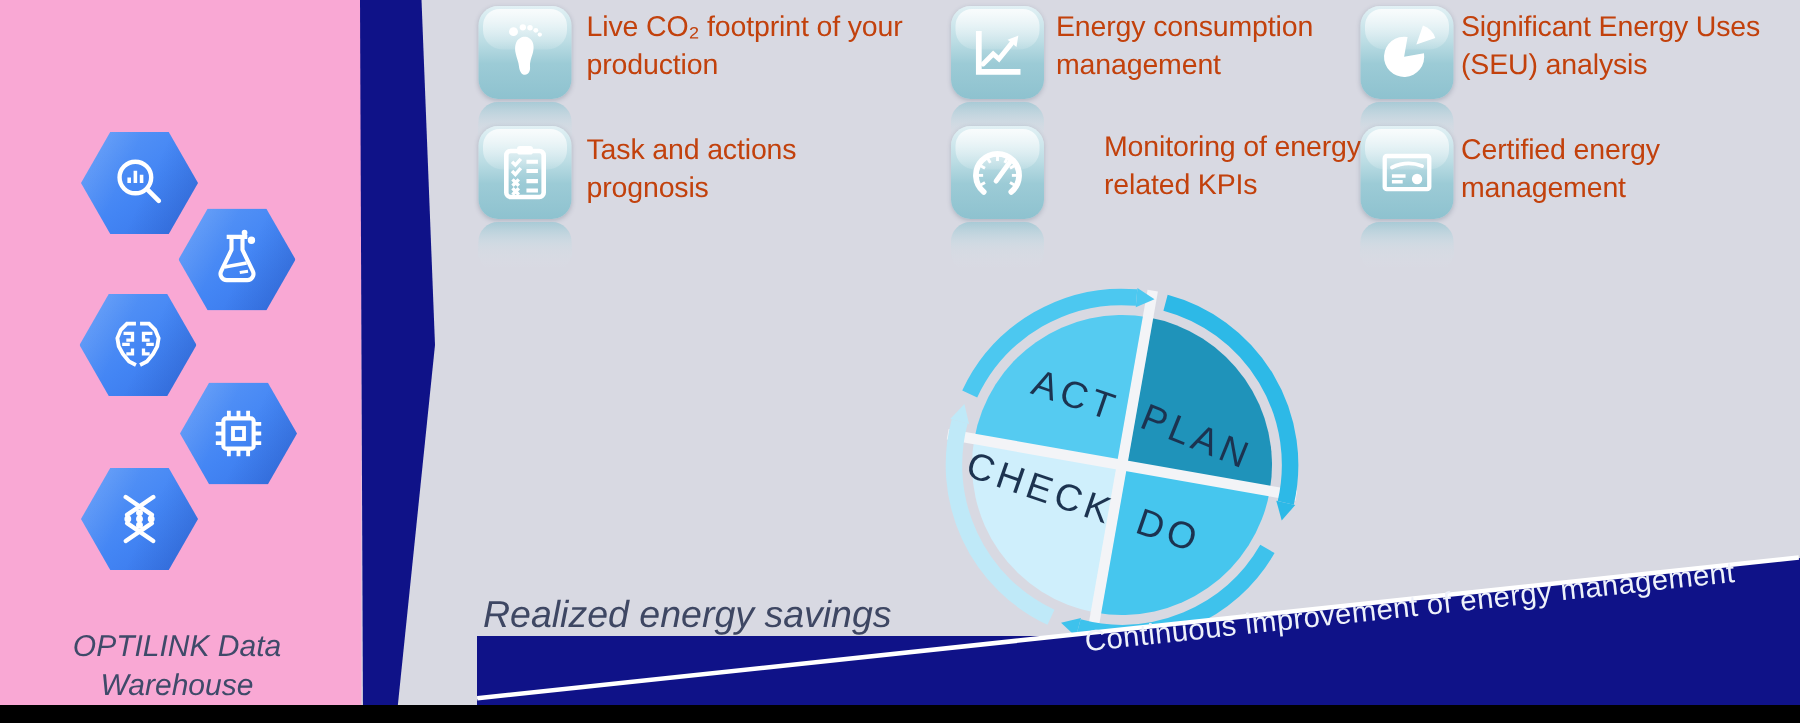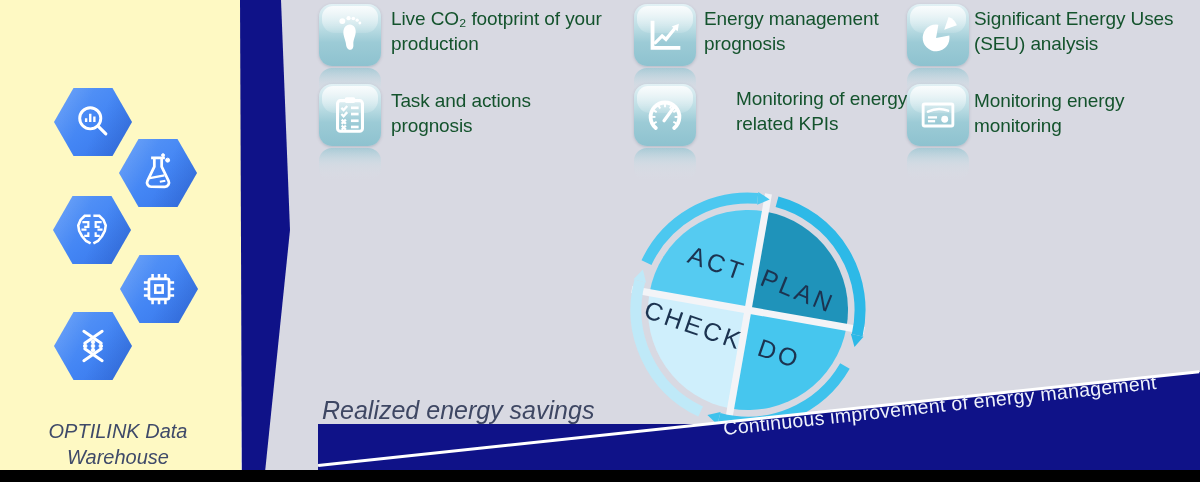--- a/index.html
+++ b/index.html
@@ -1,19 +1,19 @@
 <!DOCTYPE html>
 <html><head>
 <meta charset="utf-8">
 <style>
   html,body{margin:0;padding:0;background:#d8d9e2;}
   .stage{position:relative;width:1200px;height:482px;background:#d8d9e2;overflow:hidden;
          font-family:"Liberation Sans","DejaVu Sans",sans-serif;}
   
-  .left-panel{position:absolute;left:0;top:0;width:241px;height:482px;background:#fef9c3;}
+  .left-panel{position:absolute;left:0;top:0;width:241px;height:482px;background:#f9a8d4;}
   .panel-title{position:absolute;left:28px;top:418px;width:180px;text-align:center;
                font-style:italic;font-size:20px;line-height:26px;color:#3f4a69;}
   
   .hex{position:absolute;width:78px;height:68px;
        clip-path:polygon(25% 0,75% 0,100% 50%,75% 100%,25% 100%,0 50%);
        background:linear-gradient(140deg,#5c99f7 0%,#4385f4 55%,#3674e8 100%);}
   .hex::after{content:"";position:absolute;inset:0;z-index:0;
        background:linear-gradient(115deg,rgba(255,255,255,.14) 0%,rgba(255,255,255,0) 38%,rgba(0,0,0,0) 55%,rgba(16,40,120,.22) 100%);}
   .hex svg{position:relative;z-index:1;width:44px;height:44px;margin:12px 17px;}
   .hex svg *{stroke:#fff;}
@@ -21,21 +21,21 @@
   .tile{position:absolute;width:62px;height:62px;border-radius:13px;
         background:linear-gradient(180deg,#e2f1f5 0%,#bcdde4 38%,#9ccbd6 62%,#8ec2cf 100%);
         box-shadow:0 1px 3px rgba(90,110,130,.3);}
   .tile::before{content:"";position:absolute;left:3px;right:3px;top:2px;height:27px;
         border-radius:11px 11px 13px 13px;
         background:linear-gradient(180deg,rgba(255,255,255,.8),rgba(255,255,255,.12));}
   .tile svg{position:relative;z-index:1;width:46px;height:46px;margin:8px;}
   .refl{position:absolute;width:62px;height:34px;border-radius:13px;
         background:linear-gradient(180deg,rgba(216,217,226,.35) 0%,rgba(216,217,226,.85) 55%,#d8d9e2 92%),
                    linear-gradient(0deg,#e8f3f6 0%,#b7dae2 60%,#8ec2cf 100%);}
-  .feat{position:absolute;font-size:19px;line-height:25px;color:#14532d;letter-spacing:-.1px;}
+  .feat{position:absolute;font-size:19px;line-height:25px;color:#c2410c;letter-spacing:-.1px;}
   
   .strip{position:absolute;left:318px;top:424px;width:390px;height:44px;background:#0f1288;
          clip-path:polygon(0 0,388px 0,0 41px);}
   .trendline{position:absolute;left:318px;top:464px;width:886px;height:3px;background:#ffffff;
          transform-origin:0 0;transform:rotate(-6.08deg);}
   .ramp{position:absolute;left:318px;top:370px;width:882px;height:100px;background:#0f1288;
          clip-path:polygon(0 96px,882px 2px,882px 100px,0 100px);}
   .ramp-label{position:absolute;left:705px;top:394px;width:470px;text-align:center;
          color:#eef1fa;font-size:19.5px;letter-spacing:.3px;transform:rotate(-6.1deg);}
   .savings-label{position:absolute;left:322px;top:396px;font-style:italic;font-size:25px;color:#3e4763;text-align:right;}
@@ -156,21 +156,21 @@
   <div class="feat" style="left:391px;top:6px;width:240px">Live CO₂ footprint of your production</div>
 
   <div class="tile" style="left:634px;top:4px">
     <svg viewBox="0 0 48 48" fill="none">
       <path d="M11,9 L11,37.5 L40,37.5" stroke="#fff" stroke-width="4"></path>
       <path d="M14,32 L21,25 L25,28.5 L33.5,18" stroke="#fff" stroke-width="3.4" stroke-linecap="round"></path>
       <path d="M38.5,12.2 L37.2,20.2 L31,15.2 Z" fill="#fff"></path>
     </svg>
   </div>
   <div class="refl" style="left:634px;top:68px"></div>
-  <div class="feat" style="left:704px;top:6px;width:210px">Energy management prognosis</div>
+  <div class="feat" style="left:704px;top:6px;width:210px">Energy consumption management</div>
 
   <div class="tile" style="left:907px;top:4px">
     <svg viewBox="0 0 48 48">
       <path fill="#fff" d="M22,27 L35.8,24.6 A14,14 0 1 1 24.4,13.2 Z"></path>
       <path fill="#fff" d="M30.5,18.5 L35.1,5.3 A14,14 0 0 1 43.7,13.9 Z"></path>
     </svg>
   </div>
   <div class="refl" style="left:907px;top:68px"></div>
   <div class="feat" style="left:974px;top:6px;width:230px">Significant Energy Uses (SEU) analysis</div>
 
@@ -212,21 +212,21 @@
   <div class="tile" style="left:907px;top:84px">
     <svg viewBox="0 0 48 48" fill="none">
       <rect x="8.5" y="12.5" width="31" height="23" rx="1.5" stroke="#fff" stroke-width="3"></rect>
       <path d="M13.5,20.5 Q24,15.5 34.5,19.5" stroke="#fff" stroke-width="2.6" stroke-linecap="round"></path>
       <line x1="13.5" y1="26.5" x2="23" y2="26.5" stroke="#fff" stroke-width="2.4"></line>
       <line x1="13.5" y1="30.5" x2="21" y2="30.5" stroke="#fff" stroke-width="2.4"></line>
       <circle cx="31" cy="28.5" r="3.6" fill="#fff"></circle>
     </svg>
   </div>
   <div class="refl" style="left:907px;top:148px"></div>
-  <div class="feat" style="left:974px;top:88px;width:180px">Monitoring energy monitoring</div>
+  <div class="feat" style="left:974px;top:88px;width:180px">Certified energy management</div>
 
   <div class="savings-label">Realized energy savings</div>
   <div class="strip"></div>
   <div class="ramp"></div>
   <div class="trendline"></div>
   <div class="ramp-label">Continuous improvement of energy management</div>
   <div class="navy-band"></div>
   <div class="blackbar"></div>
 
 </div>

